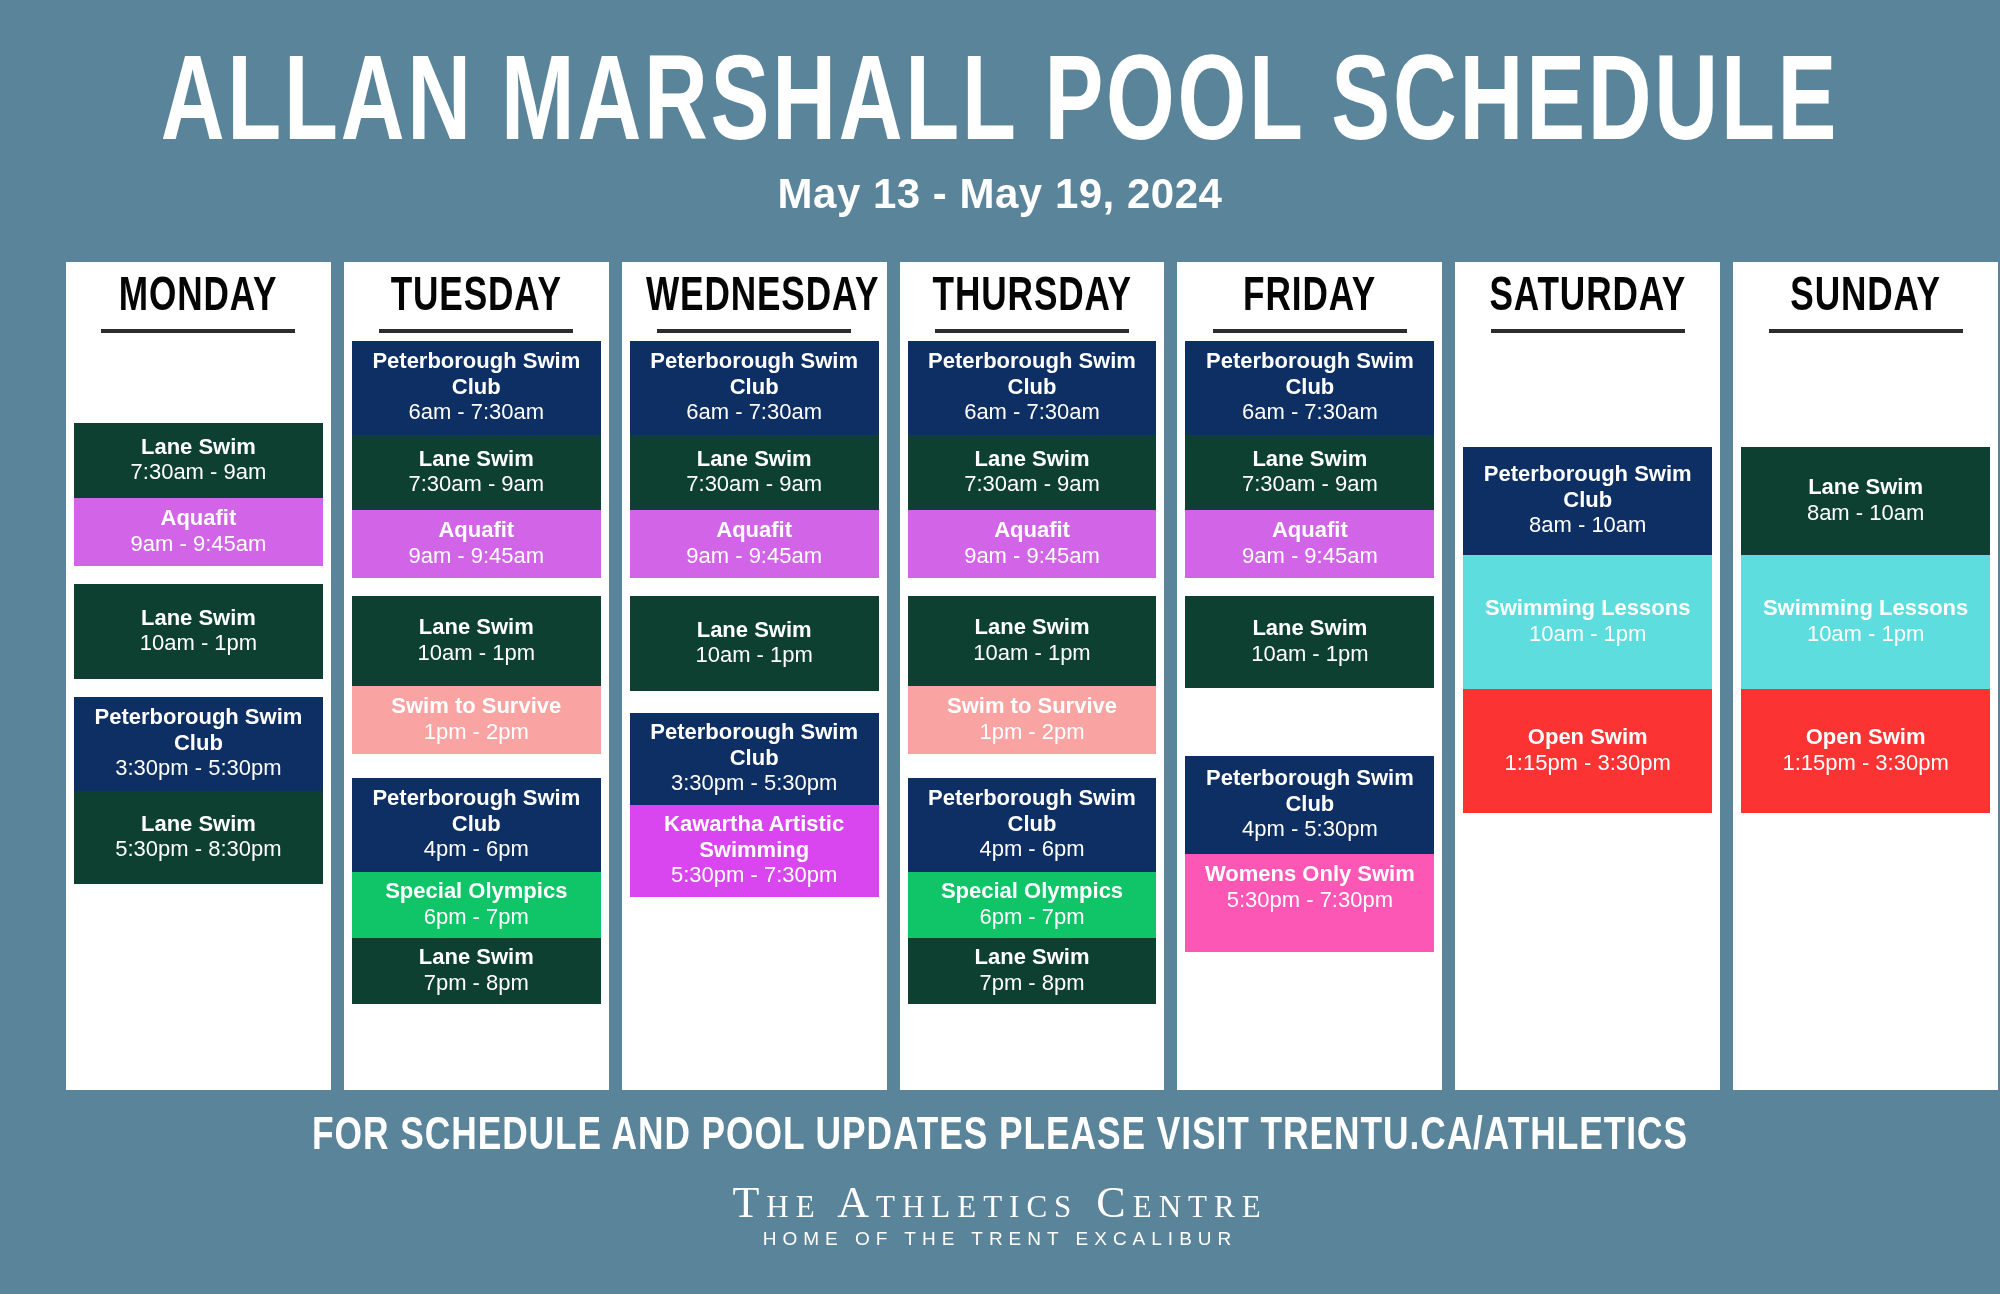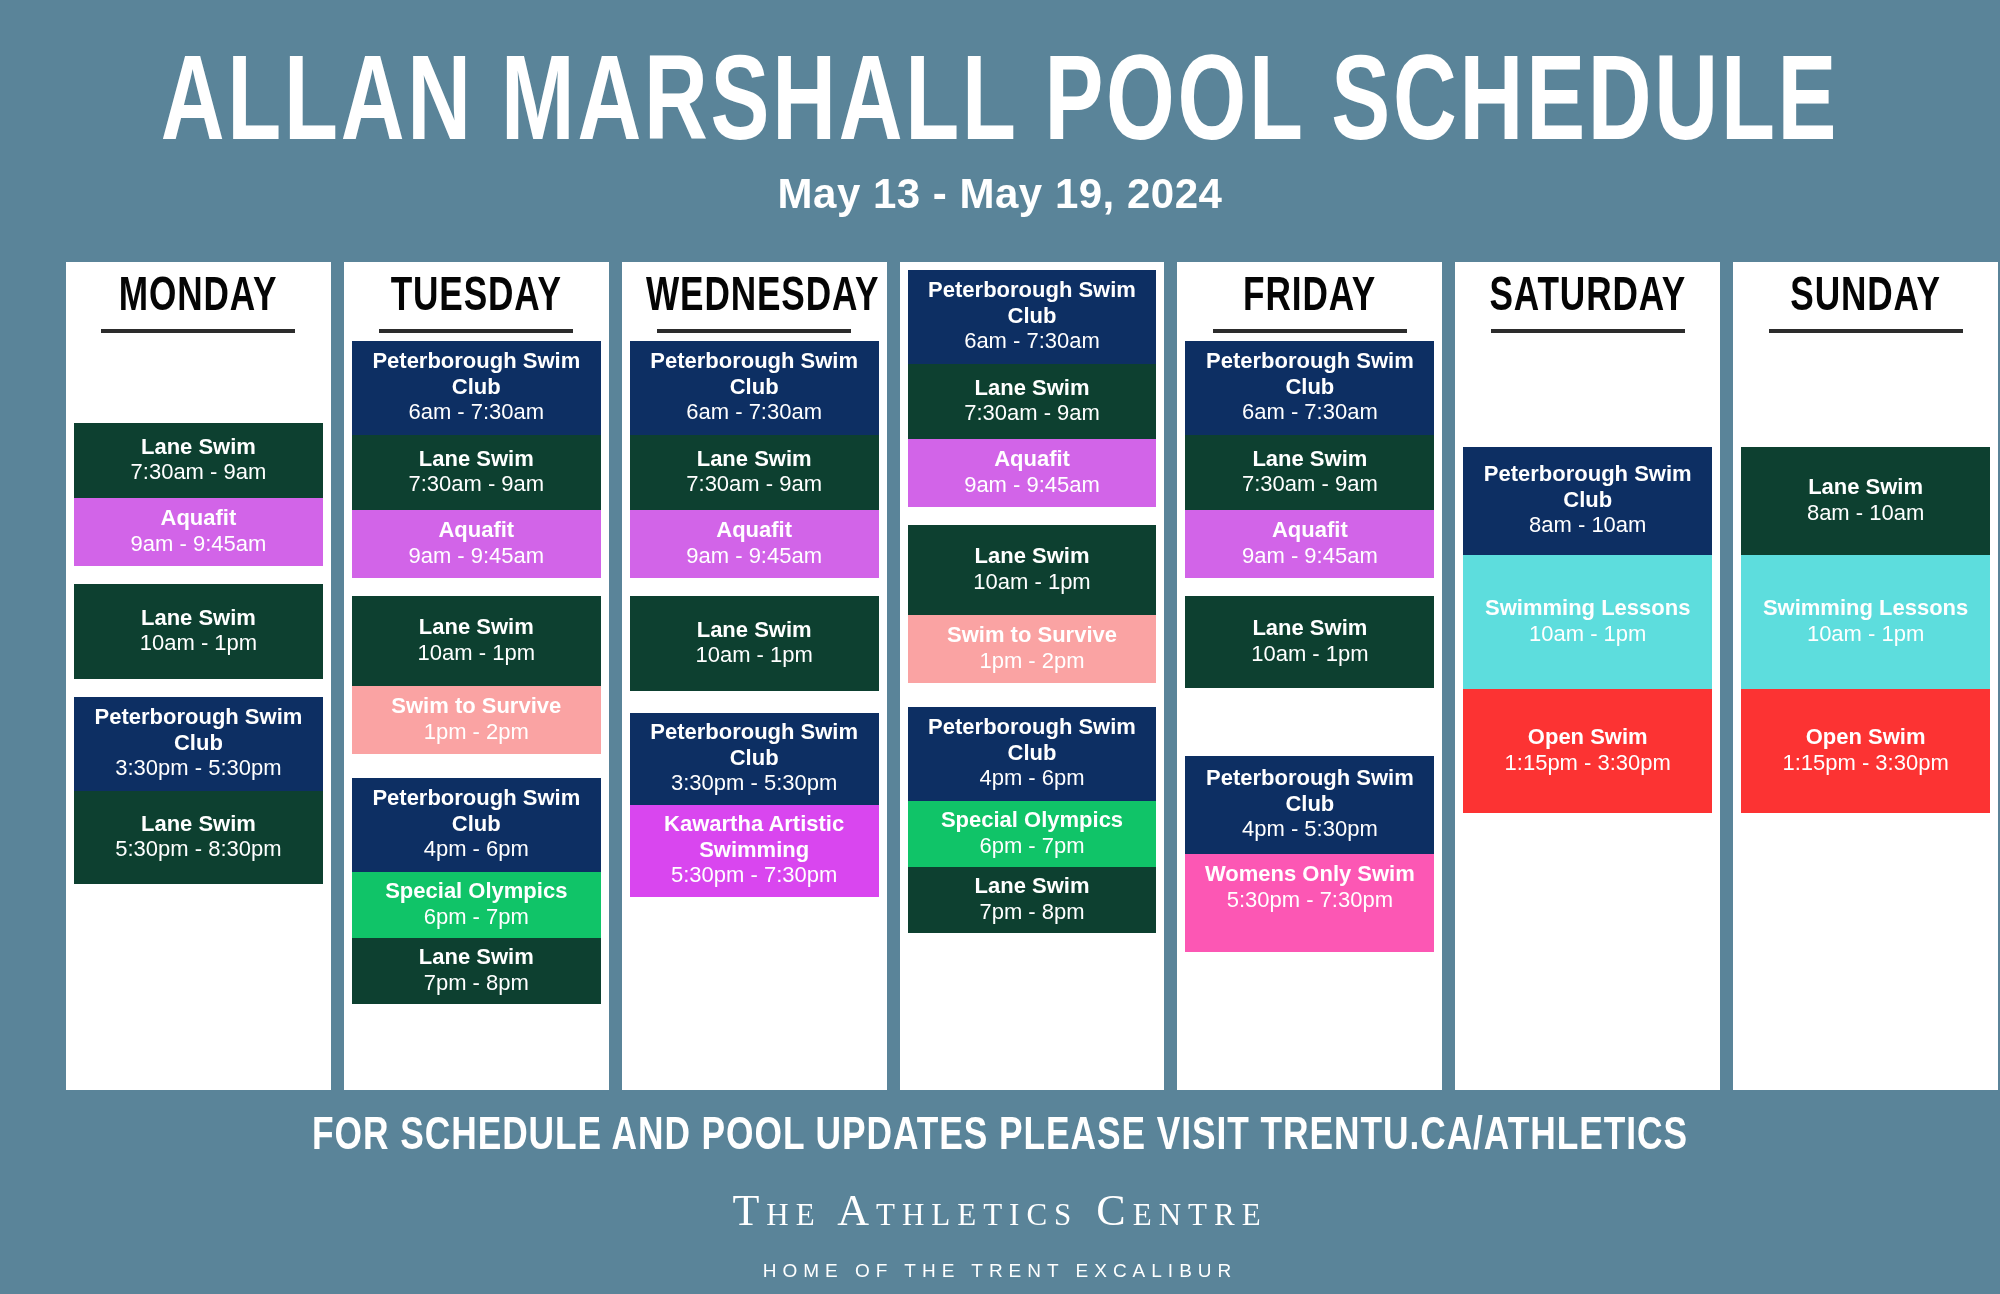--- a/index.html
+++ b/index.html
@@ -218,20 +218,21 @@
             <span class="slot-title">Peterborough Swim Club</span>
             <span class="slot-time">3:30pm - 5:30pm</span>
           </div>
           <div class="slot" style="background: #d946ef; height: 92px; display: flex; flex-direction: column; justify-content: center;">
             <span class="slot-title">Kawartha Artistic Swimming</span>
             <span class="slot-time">5:30pm - 7:30pm</span>
           </div>
         </div>
       </div>
       <div class="day-col">
+        <div class="day-head"><div class="day-name">THURSDAY</div><div class="day-rule"></div></div>
         <div class="slots">
           <div class="slot" style="background: rgb(13, 47, 99); height: 94px; display: flex; flex-direction: column; justify-content: center;">
             <span class="slot-title">Peterborough Swim Club</span>
             <span class="slot-time">6am - 7:30am</span>
           </div>
           <div class="slot" style="background: rgb(13, 64, 48); height: 75px; display: flex; flex-direction: column; justify-content: center;">
             <span class="slot-title">Lane Swim</span>
             <span class="slot-time">7:30am - 9am</span>
           </div>
           <div class="slot" style="background: rgb(210, 100, 232); height: 68px; display: flex; flex-direction: column; justify-content: center;">
@@ -326,17 +327,17 @@
           <div class="slot" style="background: rgb(252, 51, 51); height: 124px; display: flex; flex-direction: column; justify-content: center;">
             <span class="slot-title">Open Swim</span>
             <span class="slot-time">1:15pm - 3:30pm</span>
           </div>
         </div>
       </div>
     </div>
 
   <div style="position:absolute; left:0; top:1108px; width:2000px; text-align:center;">
     <div style="font-family:'Liberation Sans Narrow','Liberation Sans',sans-serif; font-weight:700; font-size:38px; color:#ffffff; letter-spacing:1px; transform:scaleX(0.93) scaleY(1.2); transform-origin:center top; white-space:nowrap;">FOR SCHEDULE AND POOL UPDATES PLEASE VISIT TRENTU.CA/ATHLETICS</div>
-    <div style="font-family:'Liberation Serif',serif; font-size:44px; color:#ffffff; letter-spacing:7px; margin-top:34px; font-variant:small-caps;">The Athletics Centre</div>
-    <div style="font-family:'Liberation Sans Narrow','Liberation Sans',sans-serif; font-size:19px; color:#ffffff; letter-spacing:6px; margin-top:24px;text-align:center;">HOME OF THE TRENT EXCALIBUR</div>
+    <div style="font-family:'Liberation Serif',serif; font-size:44px; color:#ffffff; letter-spacing:7px; margin-top:26px; font-variant:small-caps;">The Athletics Centre</div>
+    <div style="font-family:'Liberation Sans Narrow','Liberation Sans',sans-serif; font-size:19px; color:#ffffff; letter-spacing:6px; margin-top:0;text-align:center;">HOME OF THE TRENT EXCALIBUR</div>
   </div>
 
 </div>
 
 </body></html>

